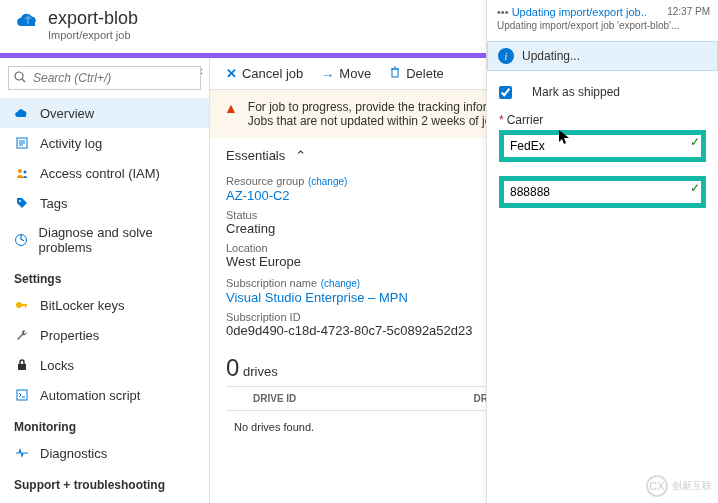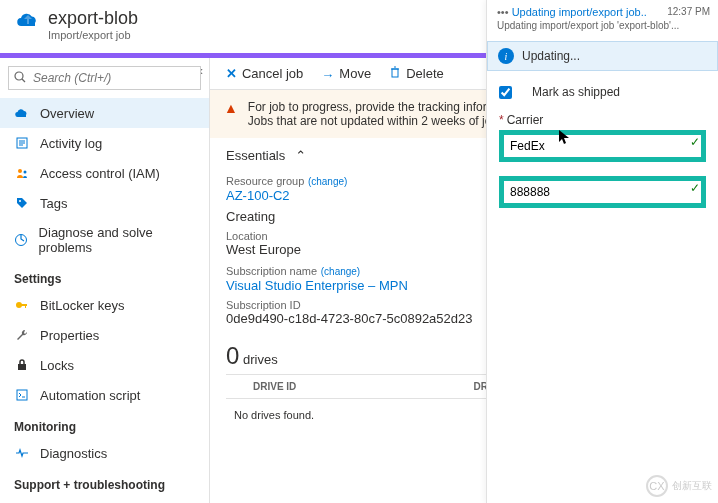--- a/index.html
+++ b/index.html
@@ -235,20 +235,21 @@
       <span>Essentials</span>
       <span class="chev">⌃</span>
     </div>
     <div class="essentials-body">
       <div class="ess-row">
         <span class="ess-label">Resource group</span>
         <span class="ess-change">(change)</span>
         <div class="ess-value ess-link">AZ-100-C2</div>
       </div>
       <div class="ess-row">
+        <div class="ess-label">Status</div>
         <div class="ess-value">Creating</div>
       </div>
       <div class="ess-row">
         <div class="ess-label">Location</div>
         <div class="ess-value">West Europe</div>
       </div>
       <div class="ess-row">
         <span class="ess-label">Subscription name</span>
         <span class="ess-change">(change)</span>
         <div class="ess-value ess-link">Visual Studio Enterprise – MPN</div>

